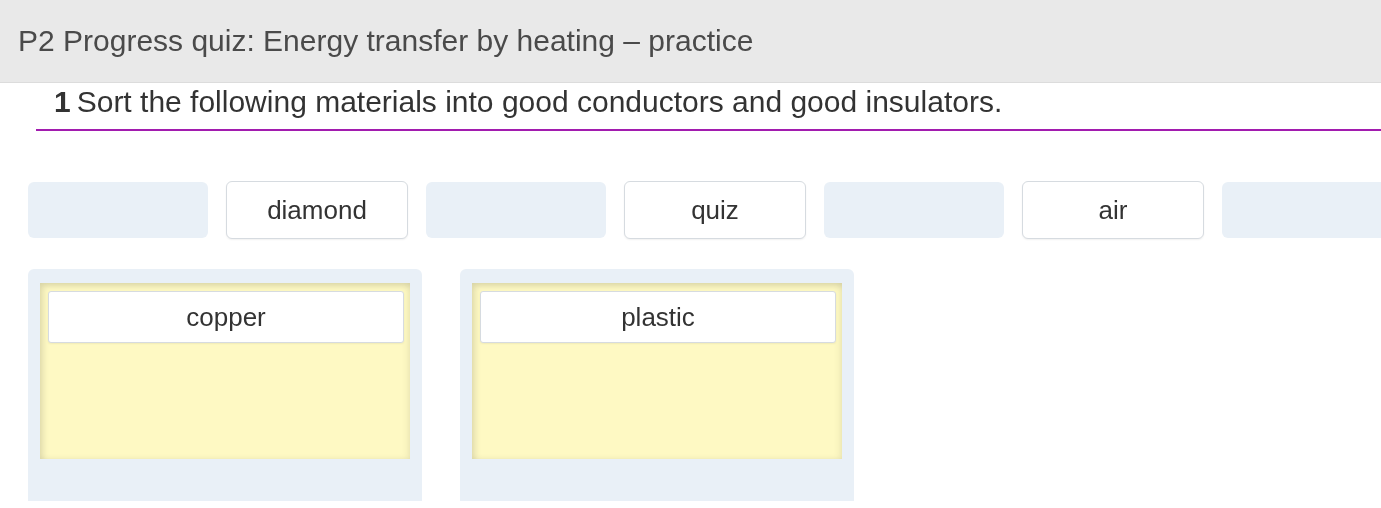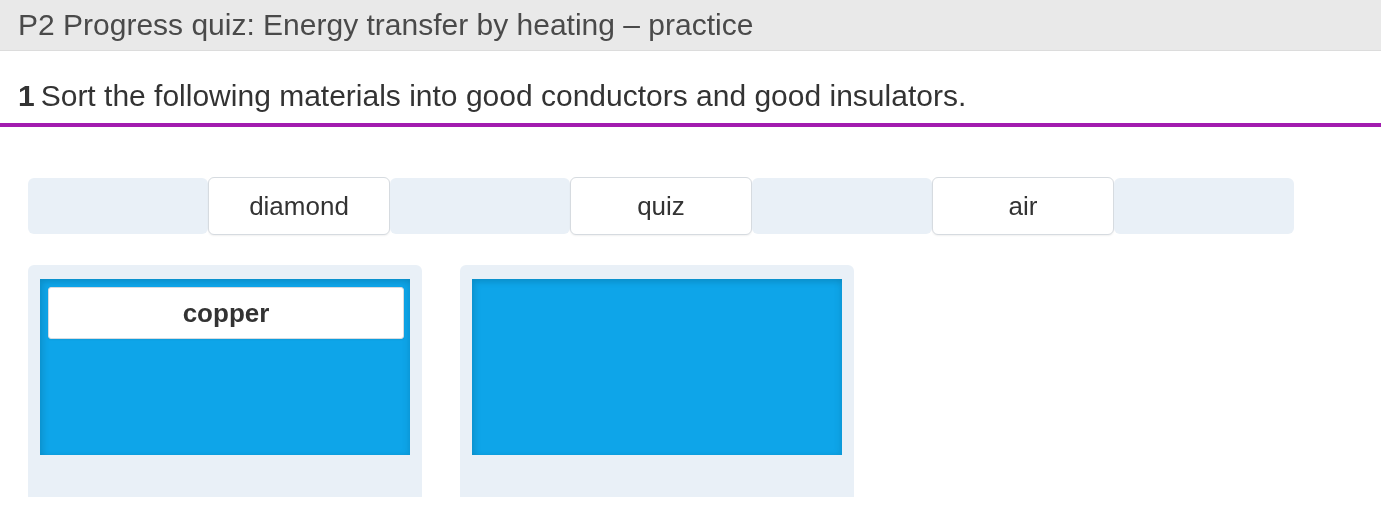--- a/index.html
+++ b/index.html
@@ -7,38 +7,40 @@
     padding: 0;
     font-family: Verdana, Geneva, sans-serif;
     background: #ffffff;
     color: #333;
     width: 1381px;
   }
 
   .quiz-header {
     background: #e9e9e9;
     border-bottom: 1px solid #dcdcdc;
-    padding: 8px 18px;
+    padding: 24px 18px;
     font-size: 30px;
     color: #4a4a4a;
   }
 
   .question-row {
-    padding: 28px 18px 10px 18px;
+    padding: 2px 18px 10px 18px;
     font-size: 30px;
     color: #333;
-    border-bottom: 4px solid #a21caf;
+    border-bottom: 2px solid #a21caf;
+    margin-left: 36px;
   }
   .question-row .qnum {
     font-weight: bold;
     margin-right: 6px;
   }
 
   .bank-row {
     display: flex;
+    gap: 18px;
     padding: 50px 28px 30px 28px;
     align-items: center;
   }
 
   .bank-slot {
     flex: 0 0 auto;
     width: 180px;
     height: 56px;
     background: #e9f0f7;
     border-radius: 6px;
@@ -74,28 +76,27 @@
     min-height: 200px;
   }
   .drop-column-header {
     font-size: 28px;
     font-weight: bold;
     color: #333;
     text-align: center;
     margin-bottom: 14px;
   }
   .drop-well {
-    background: #0ea5e9;
+    background: #fef9c3;
     box-shadow: inset 3px 3px 6px rgba(0,0,0,0.12), inset -3px 0 6px rgba(0,0,0,0.06);
     padding: 8px;
     display: flex;
     flex-direction: row;
     gap: 8px;
     min-height: 160px;
-    font-weight: bold;
   }
   .drop-well .chip {
     width: 100%;
     height: 50px;
     border-radius: 3px;
     font-size: 26px;
   }
 </style>
 </head>
 <body>
@@ -128,16 +129,17 @@
 <div class="columns-row">
 
   <div class="drop-column">
     <div class="drop-well">
       <div class="chip">copper</div>
     </div>
   </div>
 
   <div class="drop-column">
     <div class="drop-well">
+      <div class="chip">plastic</div>
     </div>
   </div>
 
 </div>
 
 </body></html>

